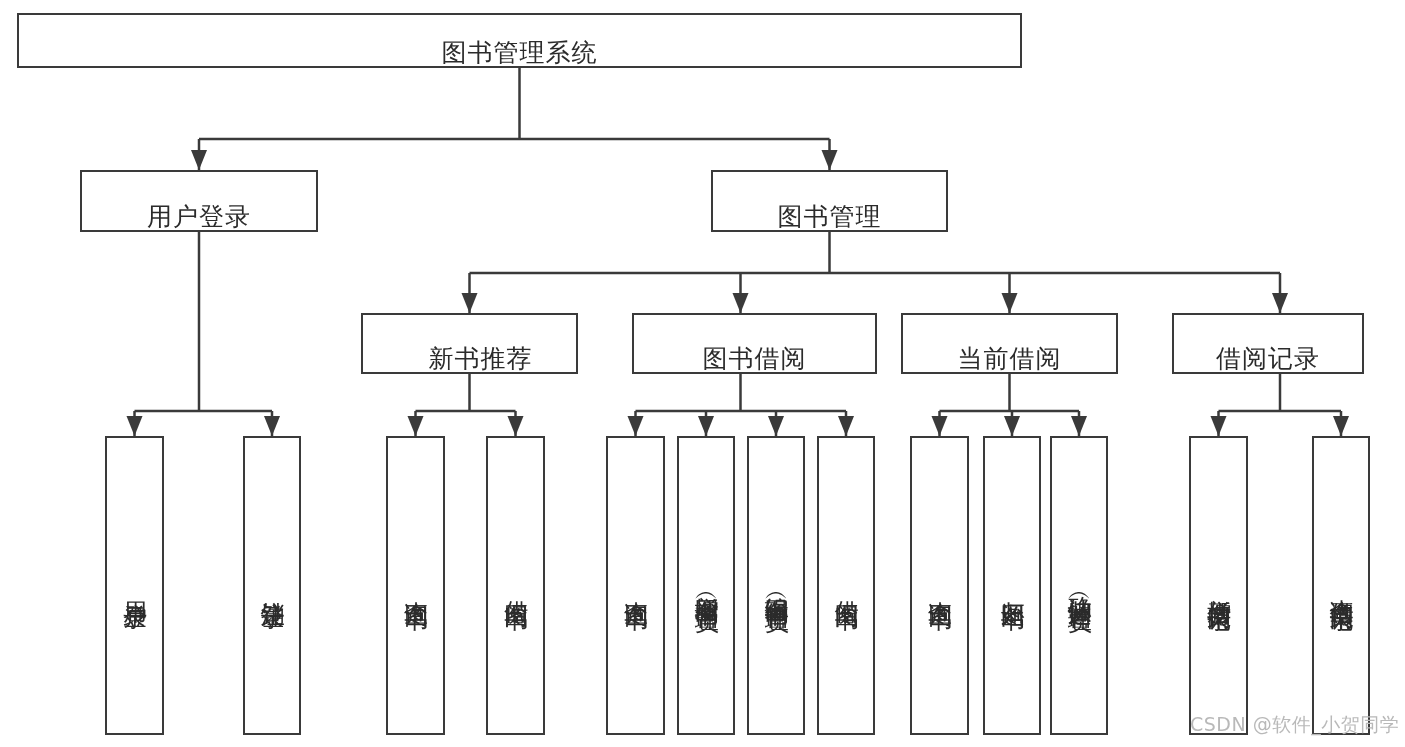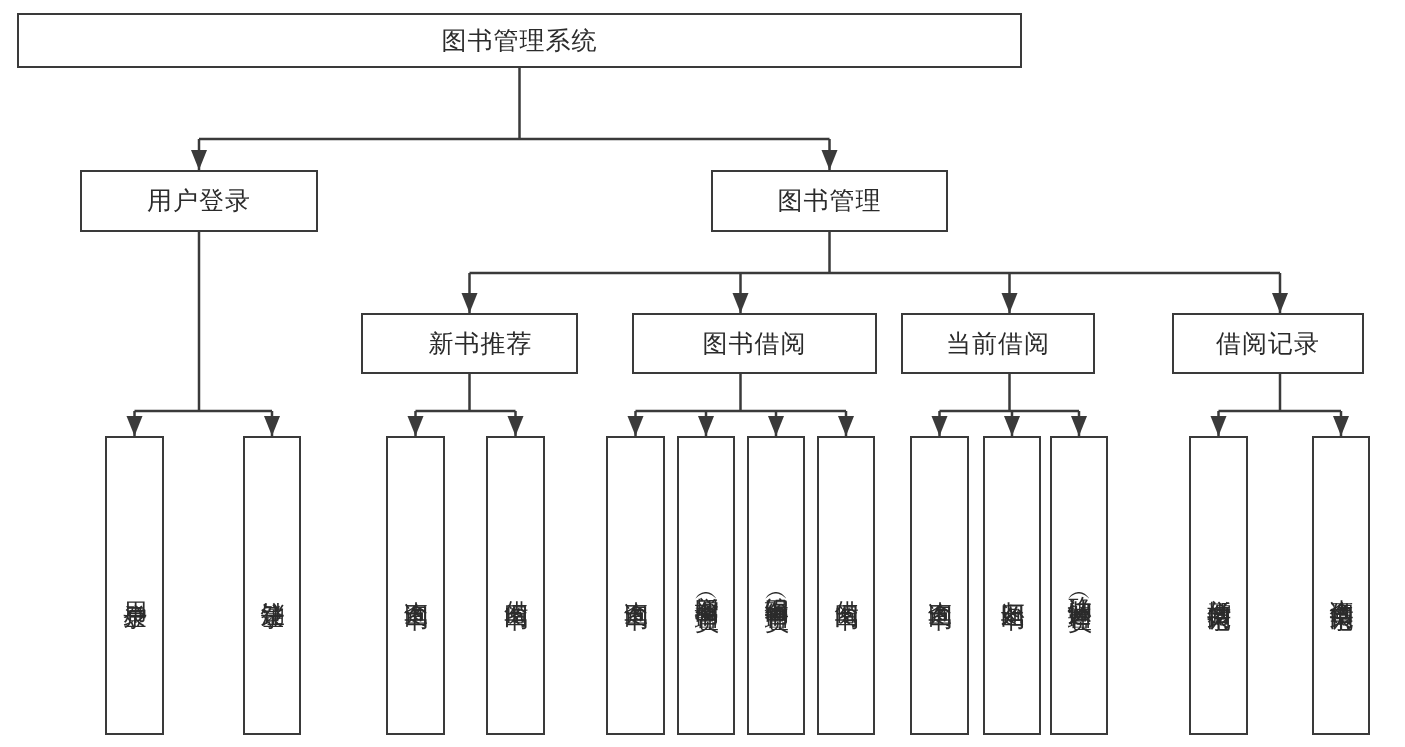--- a/index.html
+++ b/index.html
@@ -22,21 +22,21 @@
     width: 1405px;
     height: 747px;
     pointer-events: none;
   }
   .node {
     position: absolute;
     box-sizing: border-box;
     border: 2.5px solid #3a3a3a;
     background: #ffffff;
     display: flex;
-    align-items: center;
+    align-items: flex-end;
     justify-content: center;
     color: #2b2b2b;
   }
   .node.horiz .label {
     font-size: 25px;
     line-height: 1.1;
     letter-spacing: 1px;
     white-space: nowrap;
   }
   .node.vert {
@@ -127,21 +127,21 @@
       </div>
       <div class="node horiz" style="left: 711px; top: 170px; width: 237px; height: 62px;">
         <span class="label">图书管理</span>
       </div>
       <div class="node horiz" style="left: 361px; top: 313px; width: 217px; height: 61px; padding-left: 22px;">
         <span class="label">新书推荐</span>
       </div>
       <div class="node horiz" style="left: 632px; top: 313px; width: 245px; height: 61px;">
         <span class="label">图书借阅</span>
       </div>
-      <div class="node horiz" style="left: 901px; top: 313px; width: 194px; height: 61px;">
+      <div class="node horiz" style="left: 901px; top: 313px; width: 217px; height: 61px;">
         <span class="label">当前借阅</span>
       </div>
       <div class="node horiz" style="left: 1172px; top: 313px; width: 192px; height: 61px;">
         <span class="label">借阅记录</span>
       </div>
       <div class="node vert" style="left: 105px; top: 436px; width: 59px; height: 299px;">
         <span class="label">用户登录</span>
       </div>
       <div class="node vert" style="left: 243px; top: 436px; width: 58px; height: 299px;">
         <span class="label">注销登录</span>
@@ -173,13 +173,14 @@
       <div class="node vert" style="left: 1050px; top: 436px; width: 58px; height: 299px;">
         <span class="label">确认归还（管理员）</span>
       </div>
       <div class="node vert" style="left: 1189px; top: 436px; width: 59px; height: 299px;">
         <span class="label">新增借阅记录</span>
       </div>
       <div class="node vert" style="left: 1312px; top: 436px; width: 58px; height: 299px;">
         <span class="label">查询借阅记录</span>
       </div>
     </div>
+  <div class="watermark" style="left: 1190px; top: 712px;">CSDN @软件_小贺同学</div>
 </div>
 
 </body></html>

